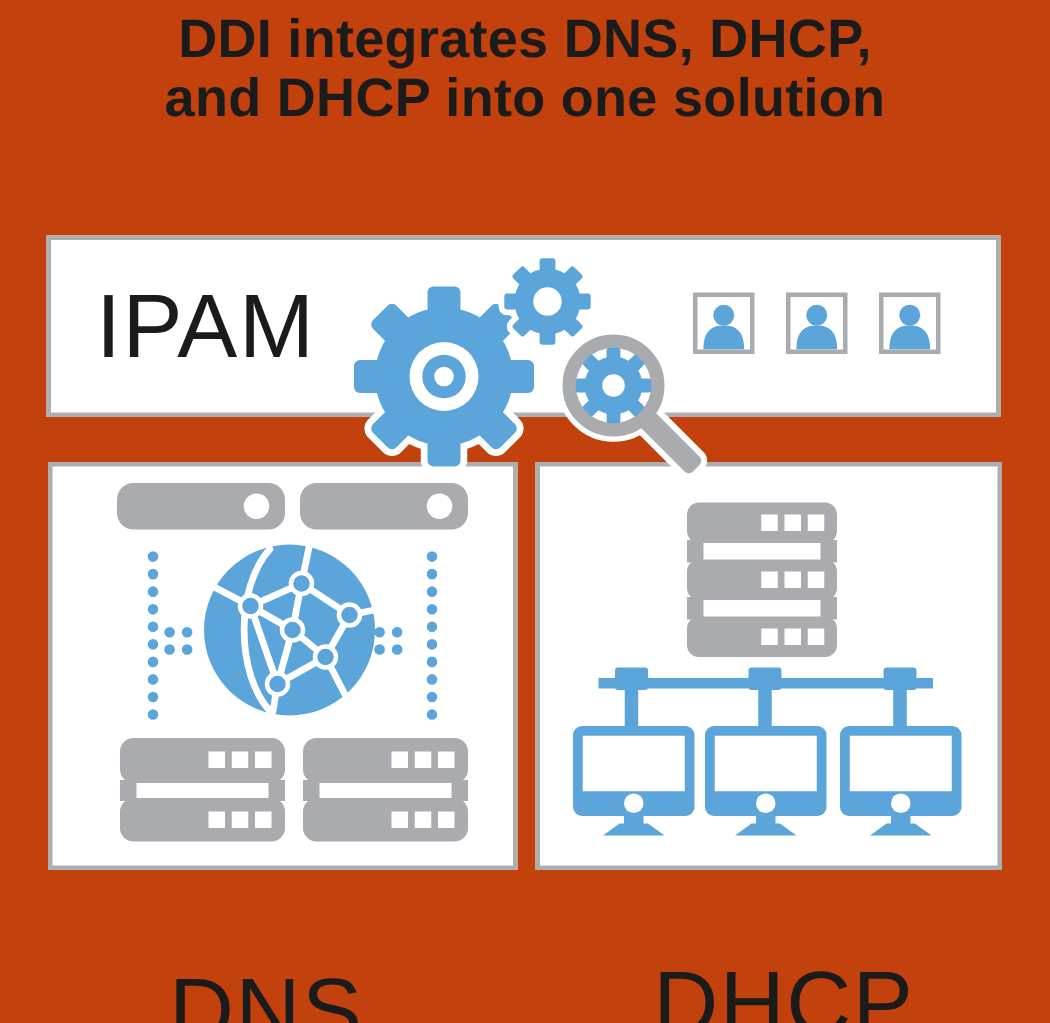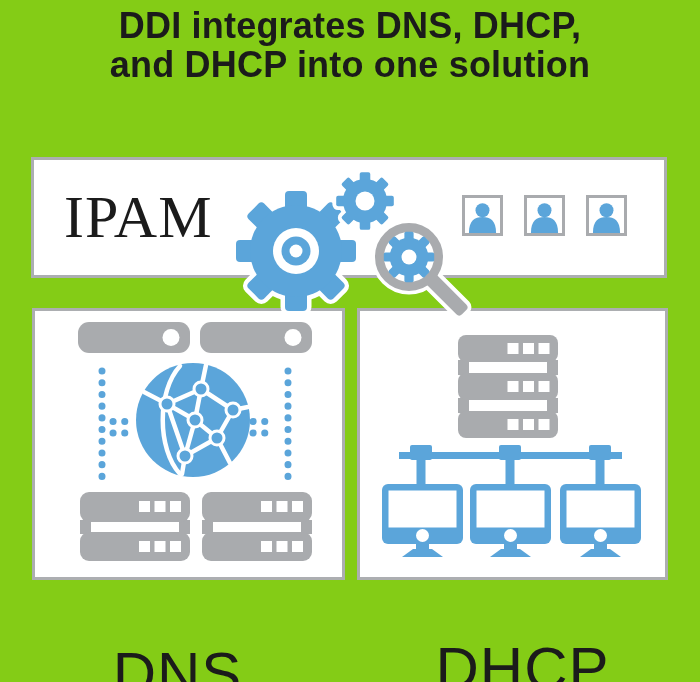--- a/index.html
+++ b/index.html
@@ -1,27 +1,27 @@
 <!DOCTYPE html>
 <html style="--blue: #5BA5DA; --gray: #A9ABAE; --border: #ACAEB1; --text: #1B1B1B;"><head>
 <meta charset="utf-8">
 <style>
   :root { --blue:#5BA5DA; --gray:#A9ABAE; --border:#ACAEB1; --text:#1B1B1B; }
   html,body { margin:0; padding:0; background:#fff; }
-  .stage { position:relative; width:700px; height:682px; background:#84cc16; overflow:hidden;
+  .stage { position:relative; width:700px; height:682px; background:#c2410c; overflow:hidden;
            font-family:"Liberation Sans", sans-serif; }
   .abs { position:absolute; }
   .title { position:absolute; left:0; top:6px; width:100%; text-align:center;
            font-size:36px; font-weight:700; line-height:39px; color:var(--text); letter-spacing:0.2px; }
   .box { position:absolute; background:#fff; border:3px solid var(--border); box-sizing:border-box; }
   #ipam-box { left:31px; top:157px; width:636px; height:121px; }
   #dns-box  { left:32px; top:308px; width:313px; height:272px; }
   #dhcp-box { left:357px; top:308px; width:311px; height:272px; }
   .ipam-label { position:absolute; left:64px; top:157px; height:121px; display:flex; align-items:center;
-                font-size:60px; font-weight:400; color:var(--text); letter-spacing:1px;font-family:Liberation Serif, serif; }
+                font-size:60px; font-weight:400; color:var(--text); letter-spacing:1px; }
   .users { position:absolute; left:462px; top:195px; display:flex; gap:21px; }
   .user-badge { width:41px; height:41px; box-sizing:border-box; border:3px solid var(--gray);
                 background:#fff; display:flex; align-items:flex-end; justify-content:center; }
   .bottom-label { position:absolute; top:591px; font-size:60px; font-weight:400; color:var(--text);
                   text-align:center; letter-spacing:1px; }
   #dns-label  { left:21px; width:313px;margin-top:48px; }
   #dhcp-label { left:367px; width:311px;margin-top:43px; }
 </style>
 </head>
 <body>

